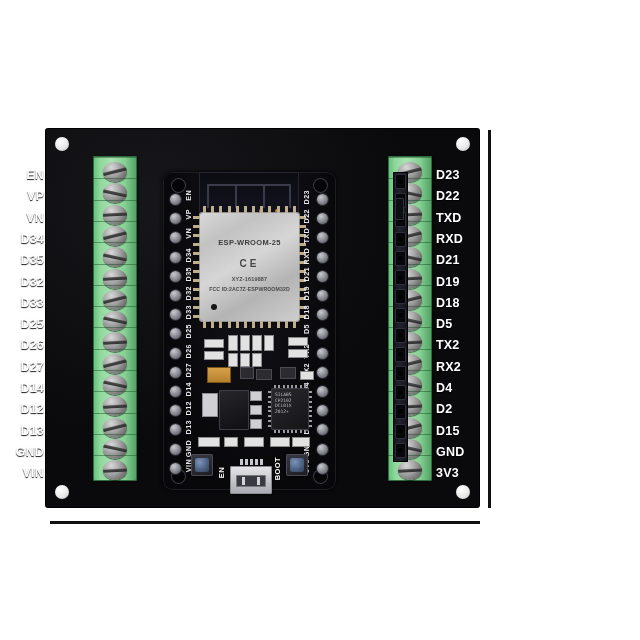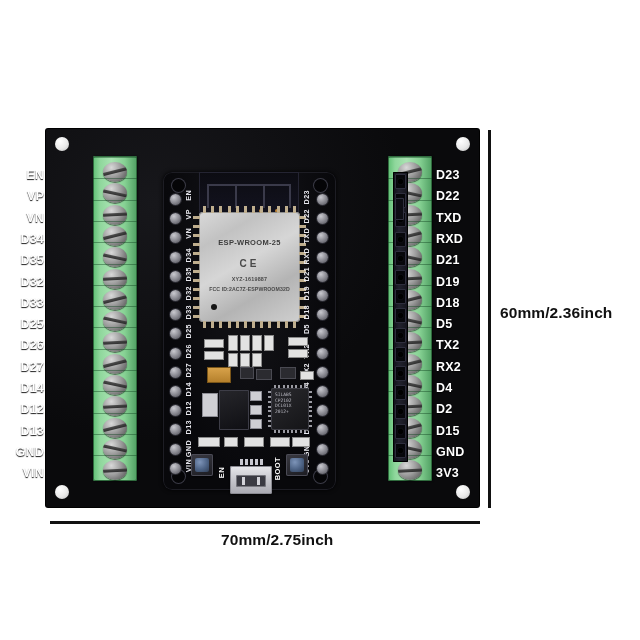--- a/index.html
+++ b/index.html
@@ -581,16 +581,14 @@
       <div class="slab" style="top: 231.7px;">RX2</div>
       <div class="slab" style="top: 253px;">D4</div>
       <div class="slab" style="top: 274.3px;">D2</div>
       <div class="slab" style="top: 295.6px;">D15</div>
       <div class="slab" style="top: 316.9px;">GND</div>
       <div class="slab" style="top: 338.2px;">3V3</div>
     </div>
 
   <div class="dimline-v"></div>
   <div class="dimline-h"></div>
-  <div class="dimtext dim-right">60mm/2.36inch</div>
-  <div class="dimtext dim-bottom">70mm/2.75inch</div>
 
 </div>
 
 </body></html>

